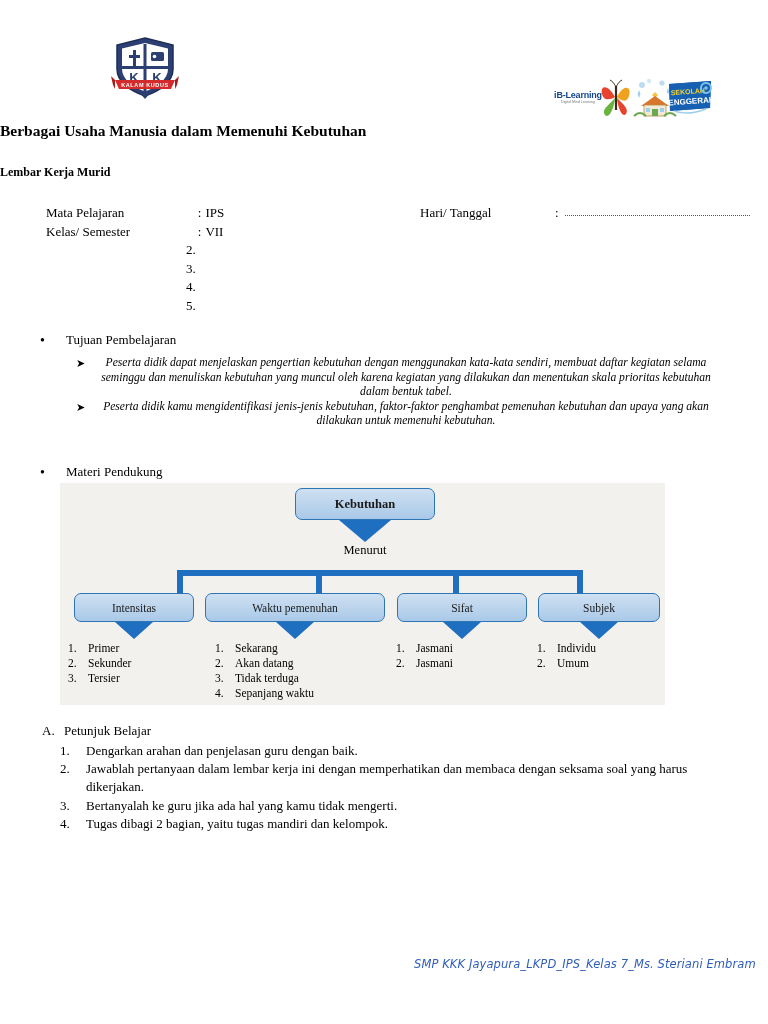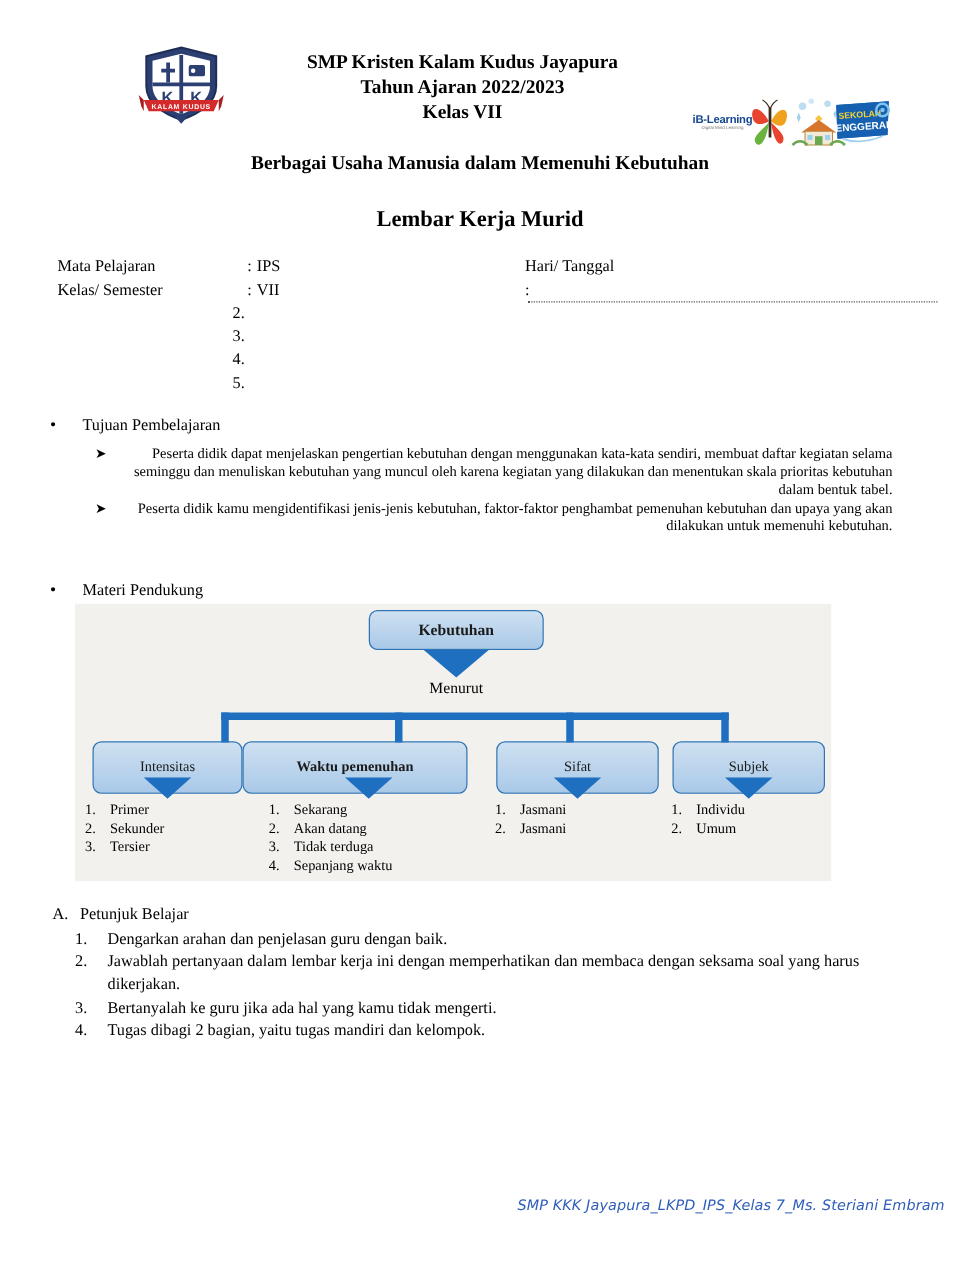--- a/index.html
+++ b/index.html
@@ -64,42 +64,41 @@
     line-height: 5px;
   }
   .butterfly { position: absolute; left: 46px; top: 0px; width: 36px; height: 42px; }
   .school-ill { position: absolute; left: 80px; top: 0px; width: 46px; height: 44px; }
   .penggerak { position: absolute; left: 114px; top: 2px; width: 48px; height: 38px; }
 
   
   .doc-title {
     position: absolute;
     left: 0; top: 122px; width: 768px;
-    text-align: center;
+    text-align: left;
     font-weight: bold;
     font-size: 15.5px;
   }
   .doc-subtitle {
     position: absolute;
     left: 0; top: 165px; width: 768px;
-    text-align: center;
     font-weight: bold;
-    font-size: 18px;
+    font-size: 12px;
   }
 
   
   .meta { position: absolute; left: 46px; top: 204px; width: 700px; font-size: 13px; }
   .meta-left { position: absolute; left: 0; top: 0; width: 260px; }
   .meta-row { display: flex; line-height: 18.5px; height: 18.5px; }
   .meta-label { width: 140px; }
   .meta-value { width: 110px; margin-left: 14px; }
   .meta-sub { margin-left: 140px; line-height: 18.5px; height: 18.5px; }
 
   .meta-right { position: absolute; left: 374px; top: 0; width: 330px; }
-  .meta-right-row { display: flex; line-height: 18.5px; flex-direction: column; }
+  .meta-right-row { display: flex; line-height: 18.5px; }
   .meta-right-label { width: 135px; }
   .dots {
     flex: 1;
     border-bottom: 1.5px dotted #555;
     height: 12px;
     margin-left: 2px;
   }
   .colon-sp { margin-right: 4px; }
 
   
@@ -125,21 +124,21 @@
     font-size: 11.6px;
     line-height: 14.6px;
   }
   .arrow-item { display: flex; margin-bottom: 0px; }
   .arrow-mark {
     flex: 0 0 22px;
     font-size: 11px;
     line-height: 15px;
     color: #000;
   }
-  .arrow-text { flex: 1; text-align: right; }
+  .arrow-text { flex: 1; text-align: center; font-style: italic; }
 
   
   .diagram {
     position: absolute;
     left: 60px; top: 483px;
     width: 605px; height: 222px;
     background: #f3f1ee;
   }
   .dbox {
     position: absolute;
@@ -171,21 +170,21 @@
   }
 
   .hbar {
     position: absolute;
     left: 117px; top: 87px;
     width: 406px; height: 6px;
     background: #1f6fc0;
   }
   .vdrop { position: absolute; width: 6px; height: 26px; background: #1f6fc0; top: 87px; }
 
-  .cat-box { height: 42px; top: 110px; }
+  .cat-box { height: 29px; top: 110px; }
   .cat-arrow {
     position: absolute;
     width: 0; height: 0;
     border-left: 19px solid transparent;
     border-right: 19px solid transparent;
     border-top: 17px solid #1f6fc0;
     top: 139px;
   }
 
   .cat-list {
@@ -241,25 +240,20 @@
       <text x="24" y="46" font-family="Liberation Sans, sans-serif" font-size="13" font-weight="bold" fill="#2b3f73" text-anchor="middle">K</text>
       <text x="47" y="46" font-family="Liberation Sans, sans-serif" font-size="13" font-weight="bold" fill="#2b3f73" text-anchor="middle">K</text>
       <path d="M5 44 L65 44 L61 53 L9 53 Z" fill="#d32b2b"></path>
       <path d="M5 44 L1 40 L3 49 L5 53 Z" fill="#a61f1f"></path>
       <path d="M65 44 L69 40 L67 49 L65 53 Z" fill="#a61f1f"></path>
       <text x="35" y="51" font-family="Liberation Sans, sans-serif" font-size="5.5" font-weight="bold" fill="#ffffff" text-anchor="middle" letter-spacing="0.6">KALAM KUDUS</text>
       <path d="M28 55 L42 55 L35 63 Z" fill="#2b3f73"></path>
     </svg>
   </div>
 
-  <div class="header-titles">
-    <div>SMP Kristen Kalam Kudus Jayapura</div>
-    <div>Tahun Ajaran 2022/2023</div>
-    <div>Kelas VII</div>
-  </div>
 
   <div class="logos-right">
 
     <div class="ib-learning">
       <span class="ib-text">iB-Learning</span>
       <span class="ib-sub">Digital Mind Learning</span>
     </div>
 
     <div class="butterfly">
       <svg viewBox="0 0 36 42" width="36" height="42">
@@ -362,21 +356,21 @@
   <div class="arrow-down arrow-root"></div>
   <div class="menurut">Menurut</div>
 
   <div class="hbar"></div>
   <div class="vdrop" style="left:117px;"></div>
   <div class="vdrop" style="left:256px;"></div>
   <div class="vdrop" style="left:393px;"></div>
   <div class="vdrop" style="left:517px;"></div>
 
   <div class="dbox cat-box" style="left:14px;  width:120px;">Intensitas</div>
-  <div class="dbox cat-box" style="left:134px; width:180px;font-weight:bold;">Waktu pemenuhan</div>
+  <div class="dbox cat-box" style="left:145px; width:180px;">Waktu pemenuhan</div>
   <div class="dbox cat-box" style="left:337px; width:130px;">Sifat</div>
   <div class="dbox cat-box" style="left:478px; width:122px;">Subjek</div>
 
   <div class="cat-arrow" style="left:55px;"></div>
   <div class="cat-arrow" style="left:216px;"></div>
   <div class="cat-arrow" style="left:383px;"></div>
   <div class="cat-arrow" style="left:520px;"></div>
 
   <div class="cat-list" style="left:8px;">
     <div>

